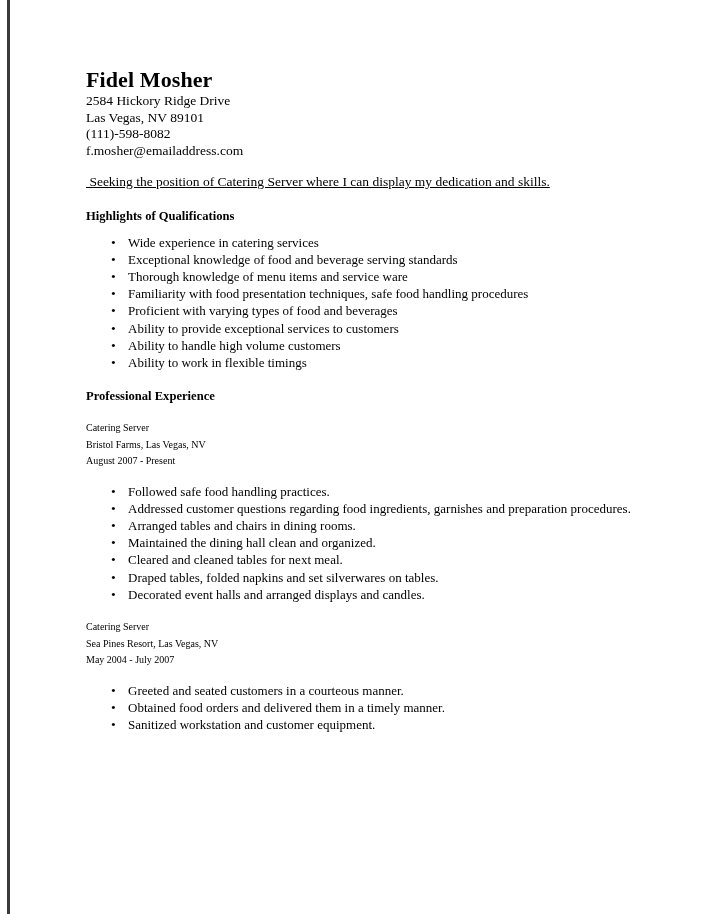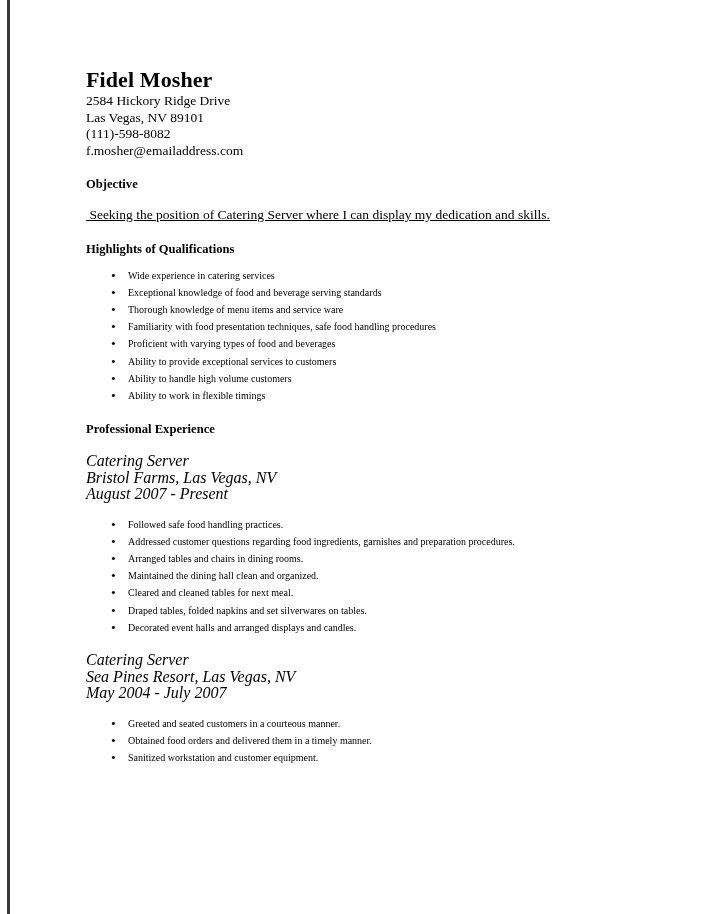--- a/index.html
+++ b/index.html
@@ -61,41 +61,40 @@
     text-decoration: underline;
   }
 
   ul.bullets {
     list-style: none;
     margin: 10px 0 0 0;
     padding: 0;
   }
   ul.bullets li {
     position: relative;
-    font-size: 10px;
+    font-size: 13px;
     line-height: 17.2px;
     padding-left: 42px;
     margin: 0;
   }
   ul.bullets li::before {
     content: "\2022";
     position: absolute;
     left: 25px;
     top: 0;
     font-size: 13.5px;
     line-height: 17.2px;
   }
 
   .job {
     margin-top: 16px;
   }
   .job-line {
-    font-size: 16px;
+    font-size: 10px;
     line-height: 16.5px;
-    font-style: italic;
   }
   .job ul.bullets {
     margin-top: 13px;
   }
 
   .exp-block + .exp-block {
     margin-top: 12px;
   }
 </style>
 </head>
@@ -104,21 +103,20 @@
 <div class="page-edge"></div>
 
 <div class="resume">
 
   <div class="name">Fidel Mosher</div>
   <div class="contact-line">2584 Hickory Ridge Drive</div>
   <div class="contact-line">Las Vegas, NV 89101</div>
   <div class="contact-line">(111)-598-8082</div>
   <div class="contact-line">f.mosher@emailaddress.com</div>
 
-  <div class="section-heading">Objective</div>
   <div class="objective-text"> Seeking the position of Catering Server where I can display my dedication and skills.</div>
 
   <div class="section-heading">Highlights of Qualifications</div>
   <ul class="bullets">
     <li>Wide experience in catering services</li>
     <li>Exceptional knowledge of food and beverage serving standards</li>
     <li>Thorough knowledge of menu items and service ware</li>
     <li>Familiarity with food presentation techniques, safe food handling procedures</li>
     <li>Proficient with varying types of food and beverages</li>
     <li>Ability to provide exceptional services to customers</li>

